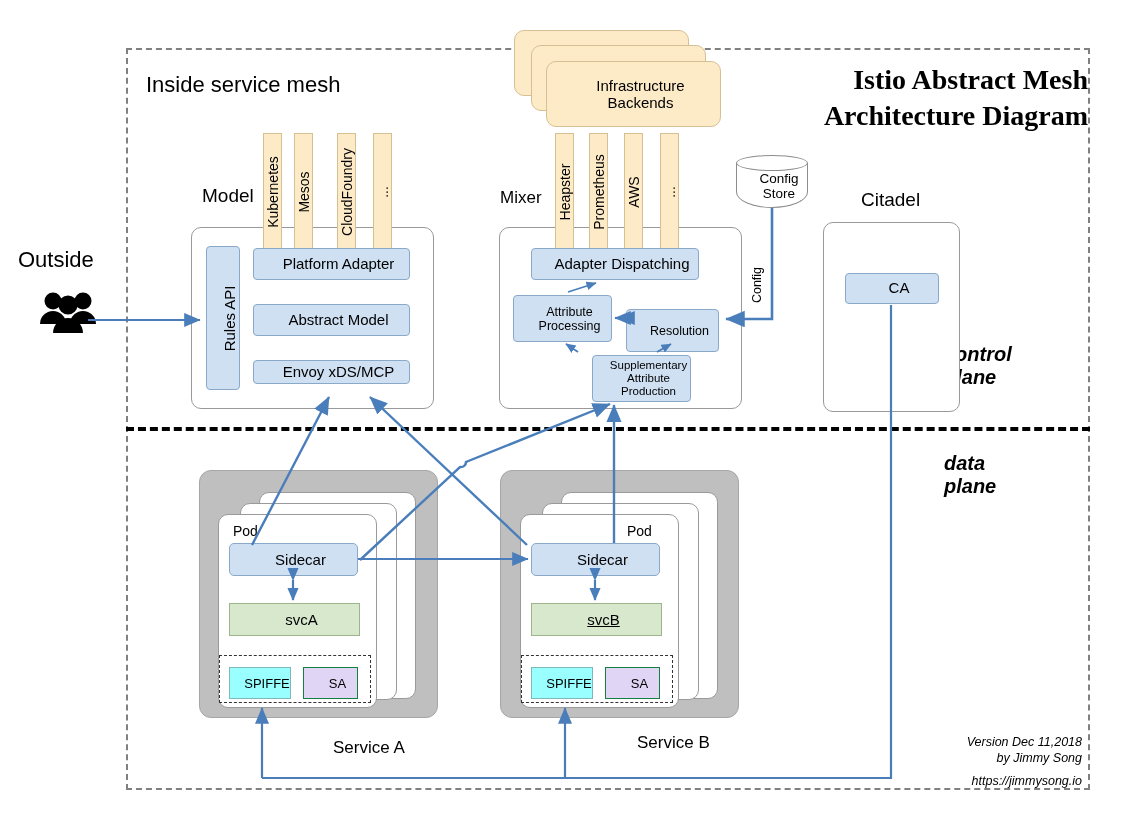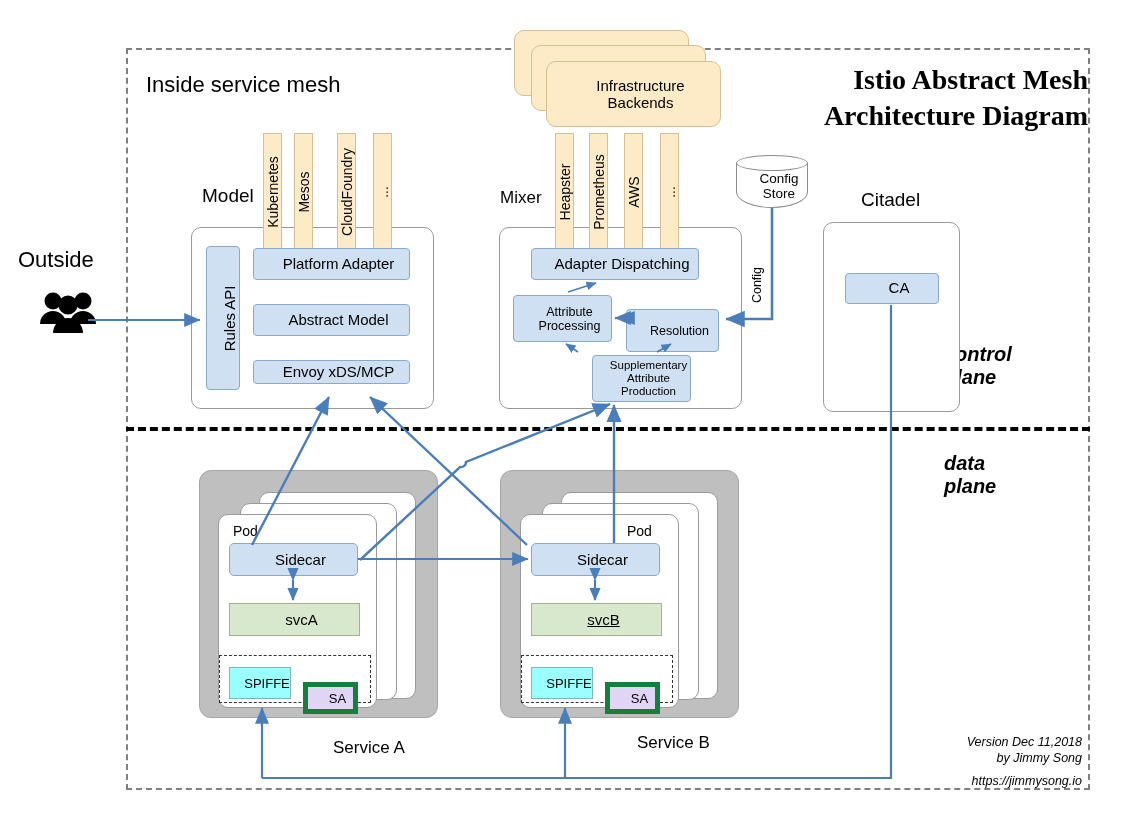--- a/index.html
+++ b/index.html
@@ -42,22 +42,22 @@
   }
   .node-green{
     background:#d8e8cd;border:1px solid #9cb58c;border-radius:0;
     display:flex;align-items:center;justify-content:center;text-align:center;
   }
   .node-cyan{
     background:#99ffff;border:1px solid #7fb8b8;border-radius:0;
     display:flex;align-items:center;justify-content:center;text-align:center;
   }
   .node-purple{
-    background:#e1d5f5;border:5px solid #15803d;border-radius:0;
-    display:flex;align-items:center;justify-content:center;text-align:center;margin-top:15px;
+    background:#e1d5f5;border:1px solid #15803d;border-radius:0;
+    display:flex;align-items:center;justify-content:center;text-align:center;
   }
   
   .strip{
     background:#fdebc8;border:1px solid #d6bf93;border-radius:0;
   }
   .strip .vtext{
     position:absolute;left:50%;top:50%;
     transform:translate(-50%,-50%) rotate(-90deg);
     white-space:nowrap;font-size:14px;color:#000;
   }

